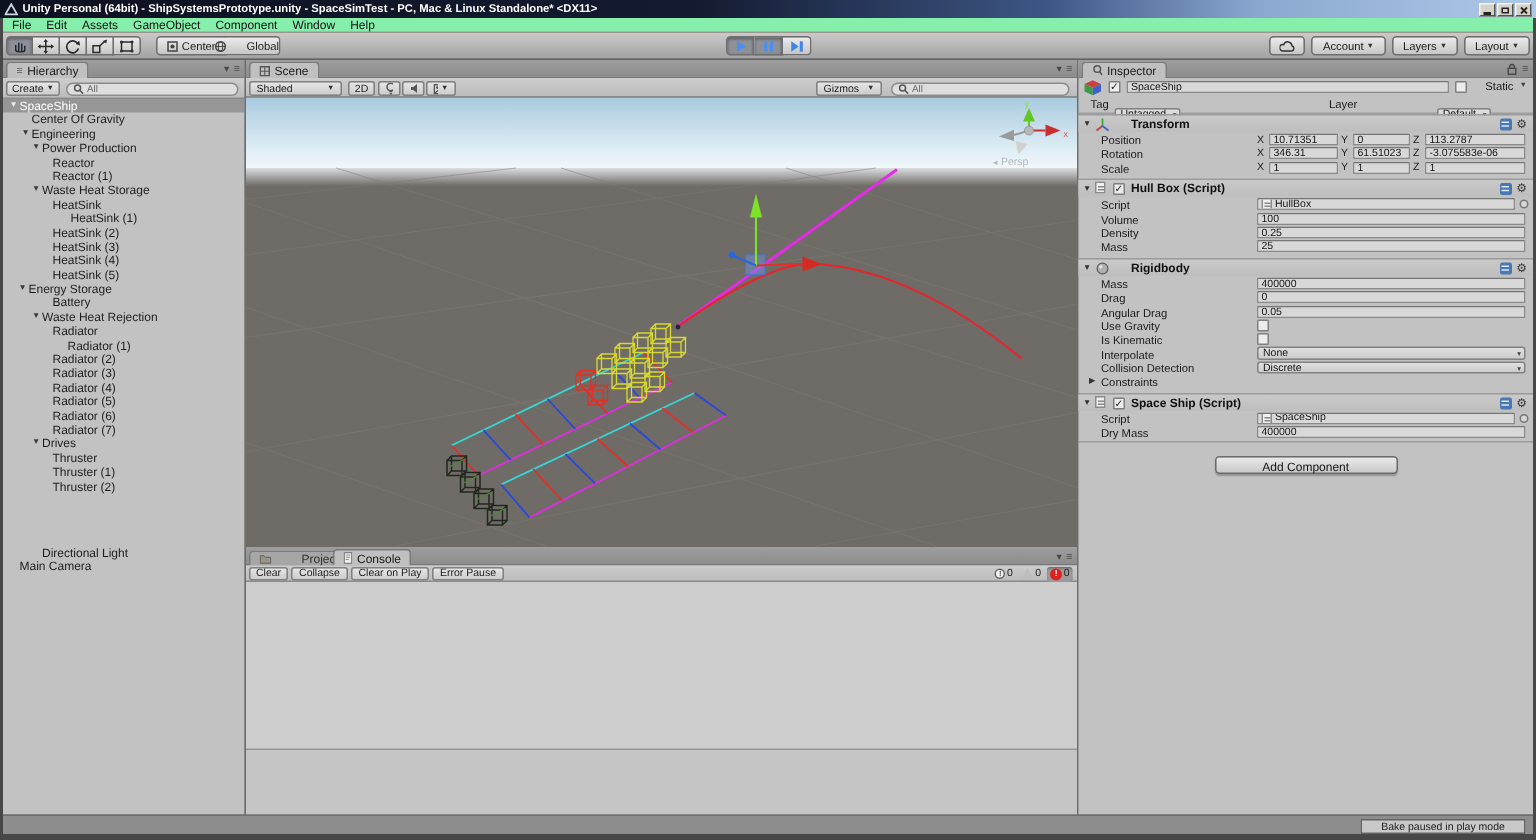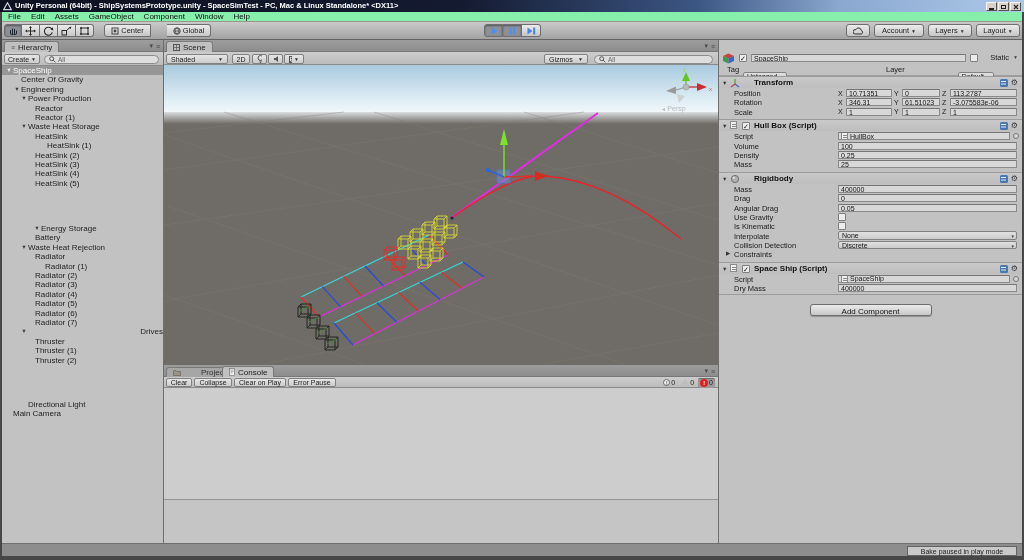--- a/index.html
+++ b/index.html
@@ -199,21 +199,21 @@
         </svg>
     </div>
 
     <div class="tbtn grp-l" style="left:104px;width:47px;">
       <svg width="8" height="8">
           <rect x="1" y="1" width="6" height="6" fill="none" stroke="#444"></rect>
           <circle cx="4" cy="4" r="1.4" fill="#444"></circle>
         </svg>
       <span>Center</span>
     </div>
-    <div class="tbtn grp-r" style="left:167px;width:44px;">
+    <div class="tbtn grp-r" style="left:143px;width:44px;justify-content:space-between;">
       <svg width="8" height="8">
           <circle cx="4" cy="4" r="3.2" fill="none" stroke="#444"></circle>
           <ellipse cx="4" cy="4" rx="1.5" ry="3.2" fill="none" stroke="#444" stroke-width=".7"></ellipse>
           <path d="M1,4 H7" stroke="#444" stroke-width=".7"></path>
         </svg>
       <span>Global</span>
     </div>
 
     <div class="tbtn grp-l pressed" style="left:484px;width:19px;">
       <svg width="8" height="8">
@@ -322,21 +322,21 @@
           <span>HeatSink (3)</span>
         </div>
         <div class="hrow" style="padding-left: 25px;">
           <span class="fold"></span>
           <span>HeatSink (4)</span>
         </div>
         <div class="hrow" style="padding-left: 25px;">
           <span class="fold"></span>
           <span>HeatSink (5)</span>
         </div>
-        <div class="hrow" style="padding-left: 31px; margin-top: 36px;">
+        <div class="hrow" style="padding-left: 9px;">
           <span class="fold">▼</span>
           <span>Energy Storage</span>
         </div>
         <div class="hrow" style="padding-left: 25px;">
           <span class="fold"></span>
           <span>Battery</span>
         </div>
         <div class="hrow" style="padding-left: 18px;">
           <span class="fold">▼</span>
           <span>Waste Heat Rejection</span>
@@ -366,21 +366,21 @@
           <span>Radiator (5)</span>
         </div>
         <div class="hrow" style="padding-left: 25px;">
           <span class="fold"></span>
           <span>Radiator (6)</span>
         </div>
         <div class="hrow" style="padding-left: 25px;">
           <span class="fold"></span>
           <span>Radiator (7)</span>
         </div>
-        <div class="hrow" style="padding-left: 18px; justify-content: space-between;">
+        <div class="hrow" style="padding-left: 18px;">
           <span class="fold">▼</span>
           <span>Drives</span>
         </div>
         <div class="hrow" style="padding-left: 25px;">
           <span class="fold"></span>
           <span>Thruster</span>
         </div>
         <div class="hrow" style="padding-left: 25px;">
           <span class="fold"></span>
           <span>Thruster (1)</span>
@@ -632,20 +632,36 @@
             <span>0</span>
           </span>
       </div>
     </div>
     <div class="clist"></div>
     <div class="cdetail"></div>
   </div>
   <div class="divider-v" style="left:718px;"></div>
 
   <div class="panel" style="left:719px;top:40px;width:303px;height:503px;">
+    <div class="tabstrip">
+      <div class="tab" style="left:2px;">
+        <svg width="7" height="8">
+            <circle cx="3.5" cy="3" r="2.2" fill="none" stroke="#555"></circle>
+            <path d="M5,4.7 L6.8,7" stroke="#555"></path>
+          </svg>
+        <span>Inspector</span>
+      </div>
+      <div class="striptools">
+        <svg width="8" height="8">
+            <rect x="1.5" y="3.5" width="5" height="4" fill="none" stroke="#4a4a4a"></rect>
+            <path d="M2.5,3.5 V2.5 a1.5,1.5 0 0 1 3,0 V3.5" fill="none" stroke="#4a4a4a"></path>
+          </svg>
+        <span>≡</span>
+      </div>
+    </div>
 
     <div class="ihead">
       <svg class="abs" style="left:3px;top:1px;" width="13" height="11">
         <polygon points="6.5,0.5 12,3 6.5,5.5 1,3" fill="#c84040"></polygon>
         <polygon points="1,3 6.5,5.5 6.5,10.5 1,8" fill="#3f9a46"></polygon>
         <polygon points="12,3 6.5,5.5 6.5,10.5 12,8" fill="#3c64c8"></polygon>
       </svg>
       <span class="cb abs" style="left:20px;top:2px;">✓</span>
       <span class="fld abs" style="left:32px;right:56px;top:1.5px;">SpaceShip</span>
       <span class="cb abs" style="right:44px;top:2px;"></span>

